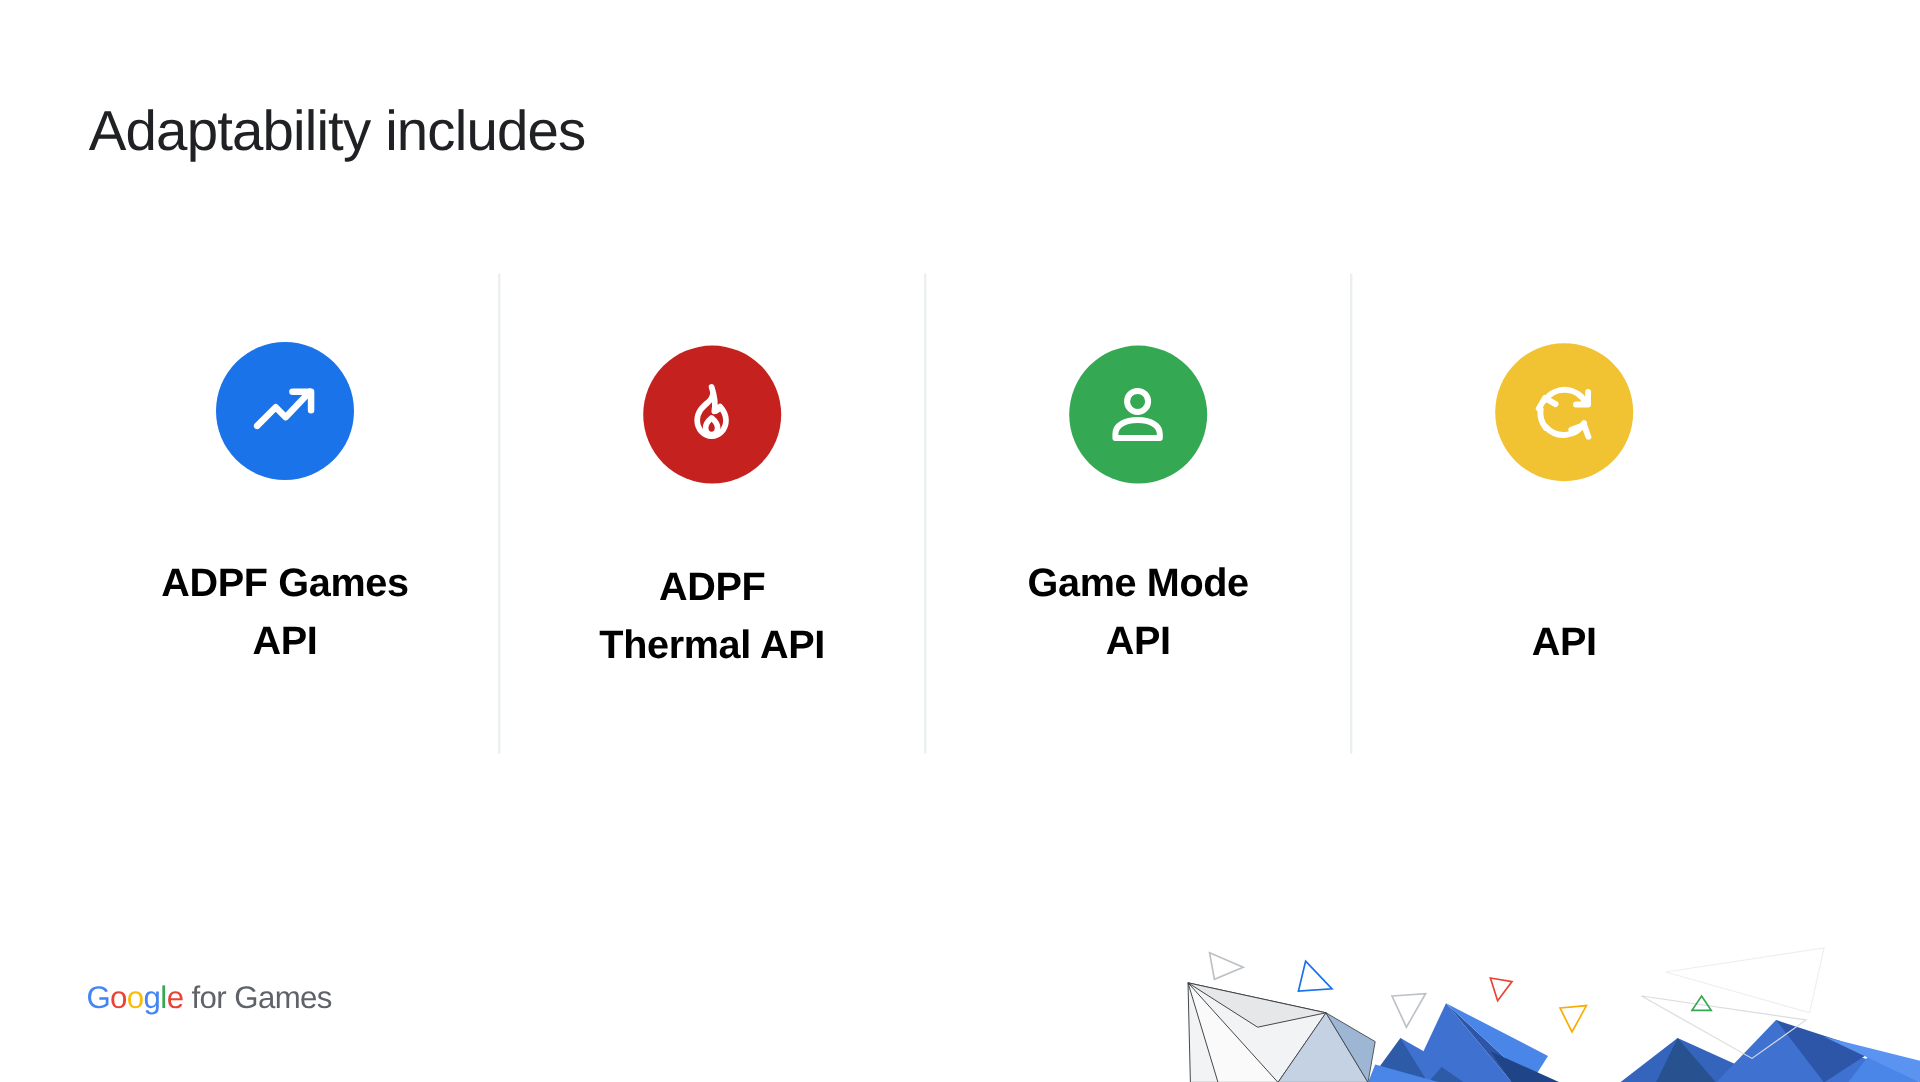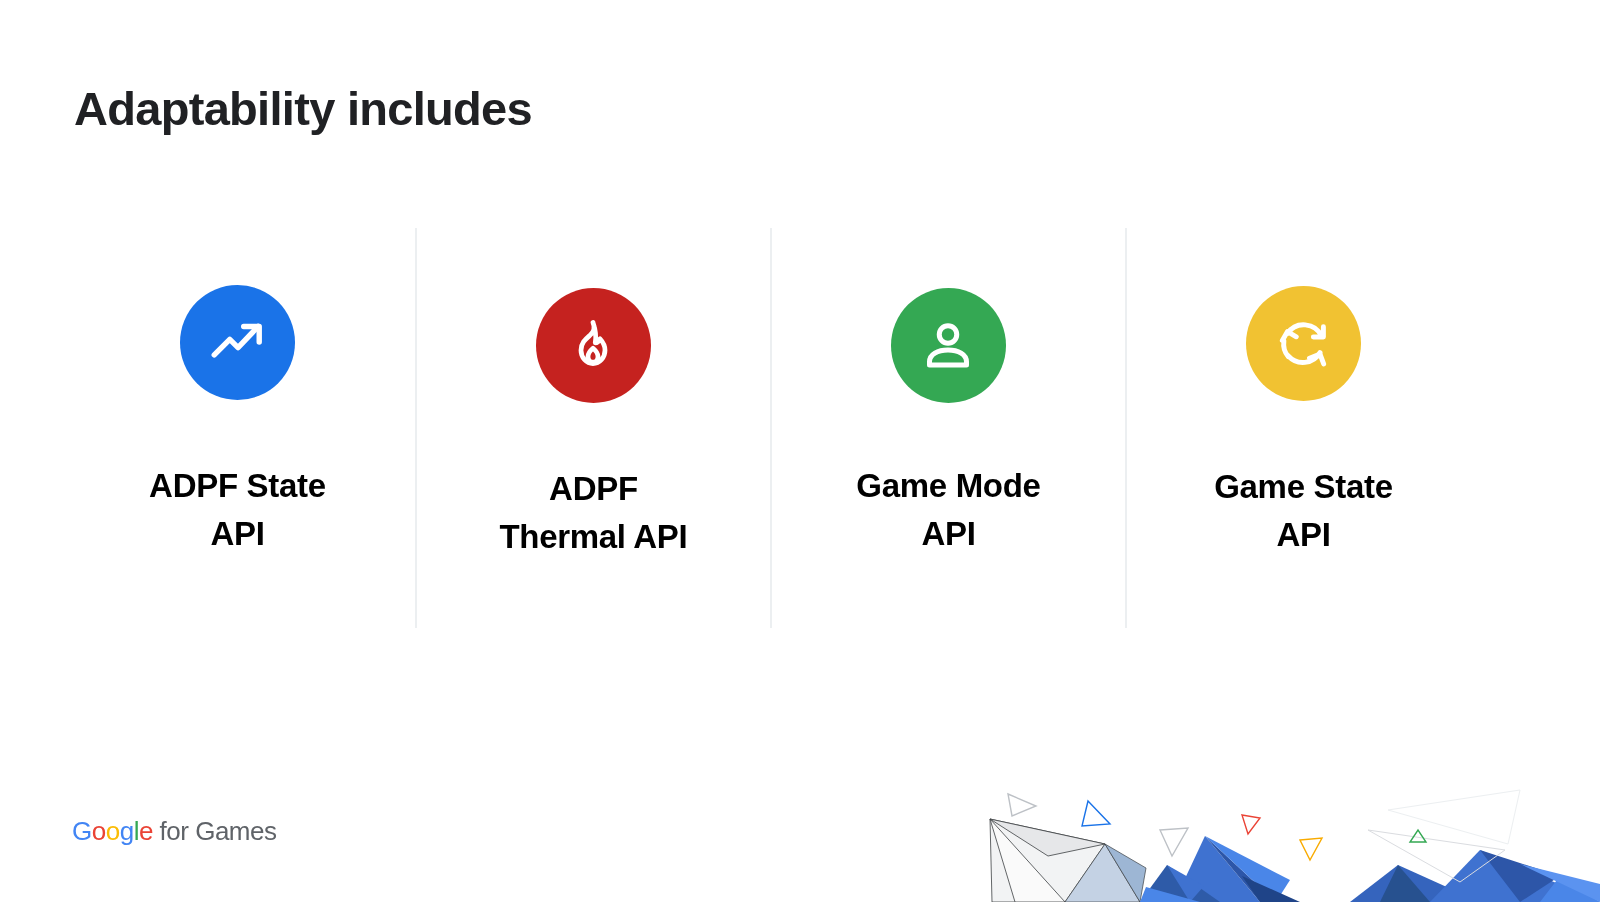--- a/index.html
+++ b/index.html
@@ -15,21 +15,21 @@
     font-family: "Liberation Sans", sans-serif;
     -webkit-font-smoothing: antialiased;
   }
 
   
   .slide-title {
     position: absolute;
     left: 74px;
     top: 82px;
     font-size: 47px;
-    font-weight: bold;
+    font-weight: normal;
     color: #202124;
     letter-spacing: -0.7px;
     line-height: 1.15;
     white-space: nowrap;
   }
 
   
   .cards {
     position: absolute;
     left: 60px;
@@ -125,21 +125,21 @@
 <div class="cards">
 
   <div class="card card-1">
     <div class="icon-circle" style="background:#1a73e8;">
       <svg width="62" height="62" viewBox="0 0 24 24" fill="none" stroke="#ffffff" stroke-width="2.1" stroke-linecap="round" stroke-linejoin="round">
         <polyline points="3.2,16.6 9.2,10.6 12.4,13.8 20.2,5.6"></polyline>
         <polyline points="14.6,5.6 20.6,5.6 20.6,11.6"></polyline>
       </svg>
     </div>
     <div class="card-label">
-      <span>ADPF State</span><br>
+      <span>ADPF Games</span><br>
       <span>API</span>
     </div>
   </div>
 
   <div class="card card-2">
     <div class="icon-circle" style="background:#c5221f;">
       <svg width="60" height="60" viewBox="0 0 24 24" fill="none" stroke="#ffffff" stroke-width="1.9" stroke-linecap="round" stroke-linejoin="round">
         <path d="M12 2.6c1.1 2.4 0.2 3.9 -1.2 5.1 -1.7 1.5 -3.6 3.0 -3.6 6.0 0 3.0 2.2 5.3 4.8 5.3 2.6 0 4.8 -2.3 4.8 -5.3 0 -2.0 -0.9 -3.4 -2.0 -4.6 -0.4 1.0 -1.1 1.6 -1.9 1.6 0.6 -2.9 -0.2 -6.0 -0.9 -8.1z"></path>
         <path d="M12 12.9c1.3 1.1 2.0 2.1 2.0 3.3 0 1.3 -0.9 2.3 -2.0 2.3 -1.1 0 -2.0 -1.0 -2.0 -2.3 0 -1.2 0.7 -2.2 2.0 -3.3z"></path>
       </svg>
@@ -168,21 +168,21 @@
       <svg width="62" height="62" viewBox="0 0 24 24" fill="none" stroke="#ffffff" stroke-width="1.9" stroke-linecap="round" stroke-linejoin="round">
         <path d="M6.0 7.9 A7.6 7.6 0 0 1 19.2 9.0"></path>
         <polyline points="4.0,10.6 6.0,7.2 9.4,9.2" fill="none"></polyline>
         <polyline points="19.9,5.3 19.9,9.3 16.0,9.3" fill="none"></polyline>
         <path d="M18.6 15.3 A7.6 7.6 0 0 1 6.3 16.6"></path>
         <polyline points="14.5,17.5 18.6,15.9 20.0,19.7" fill="none"></polyline>
         <path d="M4.6 10.9 A7.6 7.6 0 0 0 6.3 16.9"></path>
       </svg>
     </div>
     <div class="card-label">
-      <span>Game State</span><br>
+      <br>
       <span>API</span>
     </div>
   </div>
 
 </div>
 
 <div class="footer-logo"><span class="g1">G</span><span class="o1">o</span><span class="o2">o</span><span class="g2">g</span><span class="l1">l</span><span class="e1">e</span><span class="suffix"> for Games</span></div>
 
 <div class="decor">
   <svg width="640" height="130" viewBox="0 0 640 130">

